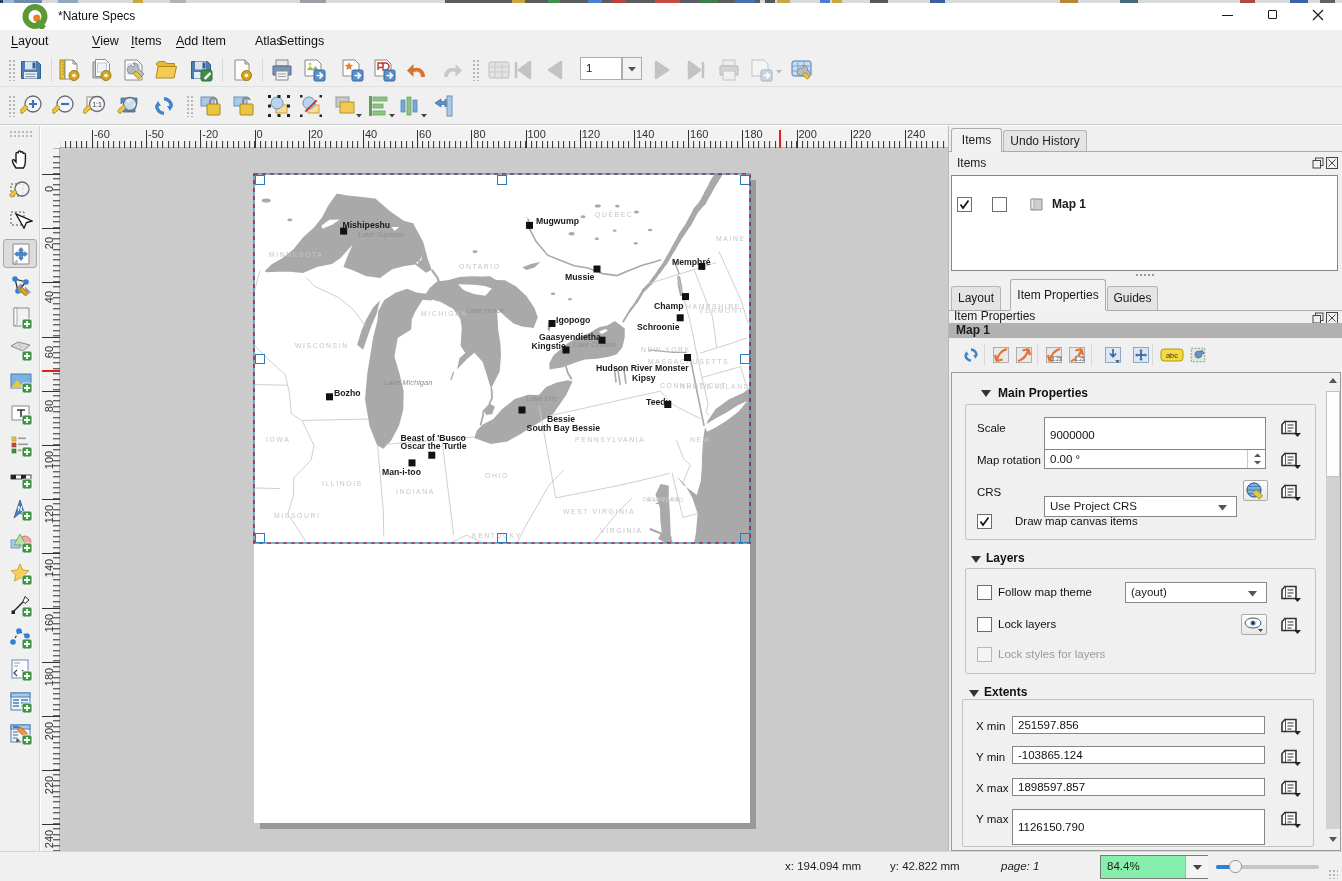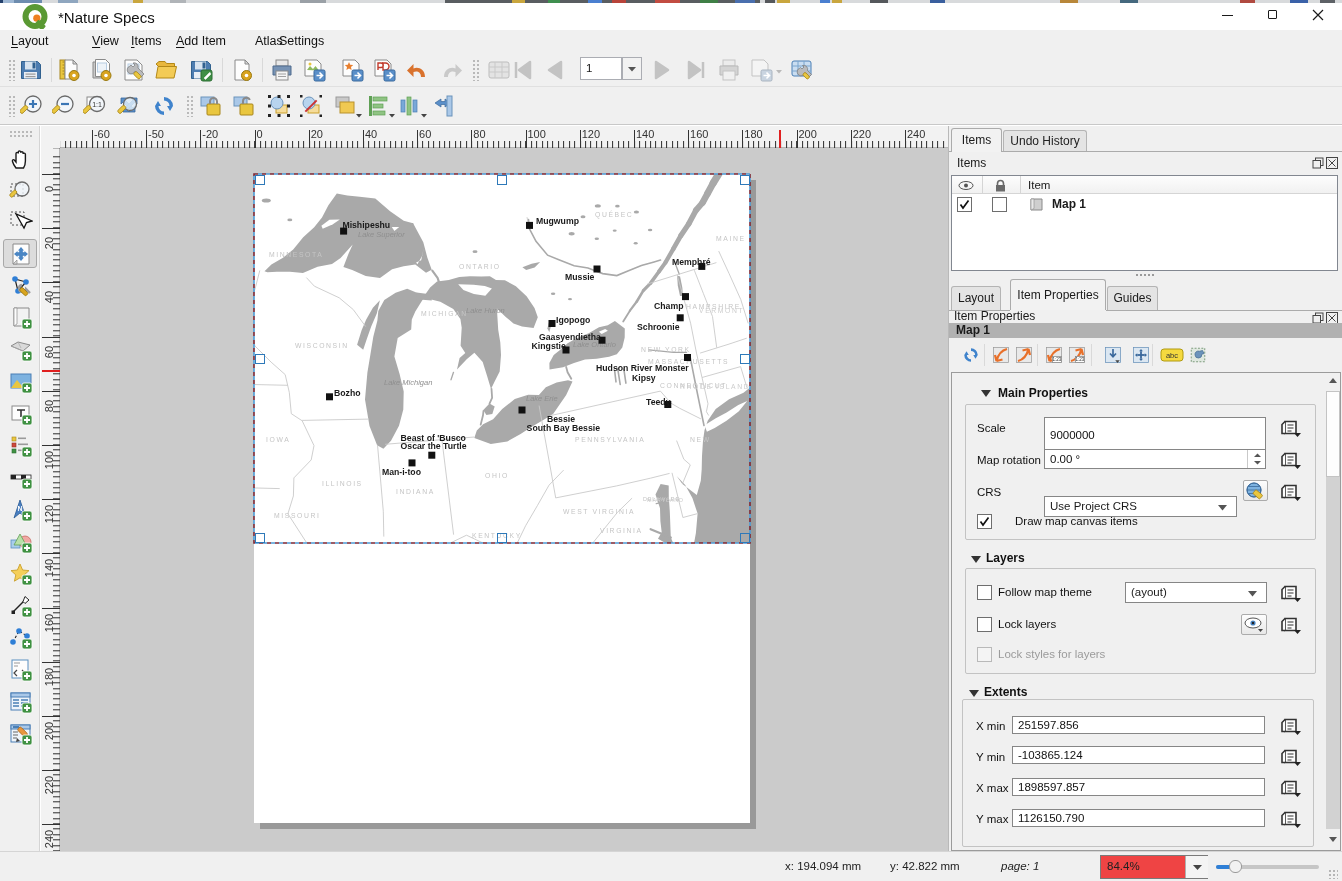--- a/index.html
+++ b/index.html
@@ -3,21 +3,21 @@
 <meta charset="utf-8">
 <style>
 * { margin:0; padding:0; box-sizing:border-box; }
 html,body { width:1342px; height:881px; overflow:hidden; }
 body { font-family:"Liberation Sans", sans-serif; font-size:12px; color:#1a1a1a; background:#fff; position:relative; }
 .abs { position:absolute; }
 
 #topstrip { left:0; top:0; width:1342px; height:3px; background:#d8dadc; }
 
 #titlebar { left:0; top:3px; width:1342px; height:27px; background:#ffffff; }
-#titletext { left:58px; top:9px; font-size:15px; color:#111; }
+#titletext { left:58px; top:9px; font-size:12px; color:#111; }
 
 #menubar { left:0; top:30px; width:1342px; height:22px; background:#f0f0f0; }
 .menuitem { position:absolute; top:4px; font-size:12.5px; color:#111; }
 .mn { text-decoration:underline; text-decoration-thickness:1px; text-underline-offset:2px; }
 
 #toolbar1 { left:0; top:52px; width:1342px; height:35px; background:#f0f0f0; border-bottom:1px solid #e0e0e0; }
 #toolbar2 { left:0; top:87px; width:1342px; height:38px; background:#f0f0f0; border-bottom:1px solid #c8c8c8; }
 .tbsep { position:absolute; top:6px; width:1px; height:24px; background:#d9d9d9; }
 .tbhandle { position:absolute; top:7px; width:8px; height:22px;
   background-image:radial-gradient(circle, #b9b9b9 1px, transparent 1.2px);
@@ -846,33 +846,20 @@
  <svg class="abs" style="left:363px;top:31px;" width="12" height="12">
       <rect x="3.5" y="1" width="7.5" height="7.5" fill="none" stroke="#444"></rect>
       <rect x="1" y="3.5" width="7.5" height="7.5" fill="#f0f0f0" stroke="#444"></rect>
     </svg>
  <svg class="abs" style="left:377px;top:31px;" width="12" height="12">
       <rect x="0.5" y="0.5" width="11" height="11" fill="none" stroke="#444"></rect>
       <path d="M2.5,2.5 L9.5,9.5 M9.5,2.5 L2.5,9.5" stroke="#444"></path>
     </svg>
 
  <div class="abs" style="left:2px;top:49px;width:387px;height:96px;background:#fff;border:1px solid #889;border-color:#828790;">
-   <div class="abs" style="left:0;top:0;width:385px;height:18px;background:linear-gradient(#fdfdfd,#f1f1f1);border-bottom:1px solid #d5d5d5;">
-     <svg class="abs" style="left:6px;top:4px;" width="16" height="11">
-          <ellipse cx="8" cy="5.5" rx="7" ry="4" fill="none" stroke="#555" stroke-width="1"></ellipse>
-          <circle cx="8" cy="5.5" r="2" fill="#555"></circle>
-        </svg>
-     <div class="abs" style="left:30px;top:0;width:1px;height:18px;background:#d5d5d5;"></div>
-     <svg class="abs" style="left:42px;top:3px;" width="13" height="13">
-          <rect x="2" y="6" width="9" height="6.5" fill="#6a6a6a"></rect>
-          <path d="M3.5,6 v-1.5 a3,3 0 0 1 6,0 V6" fill="none" stroke="#6a6a6a" stroke-width="1.6"></path>
-        </svg>
-     <div class="abs" style="left:68px;top:0;width:1px;height:18px;background:#d5d5d5;"></div>
-     <div class="abs" style="left:76px;top:3px;font-size:11.5px;">Item</div>
-   </div>
    <div class="abs" style="left:5px;top:21px;width:15px;height:15px;background:#fff;border:1px solid #6e6e6e;">
      <svg width="13" height="13">
           <path d="M2.5,6.5 L5,10 L10.5,2.5" fill="none" stroke="#111" stroke-width="1.7"></path>
         </svg>
    </div>
    <div class="abs" style="left:40px;top:21px;width:15px;height:15px;background:#fff;border:1px solid #6e6e6e;"></div>
    <svg class="abs" style="left:77px;top:21px;" width="15" height="15">
         <path d="M2,2 h11 v11 h-11 z" fill="#cfcfcf" stroke="#8a8a8a"></path>
         <path d="M2,2 h3 v9.5 l-3,1.5 z" fill="#e9e9e9" stroke="#8a8a8a" stroke-width="0.6"></path>
       </svg>
@@ -1026,21 +1013,21 @@
     </svg>
  <div class="seclbl" style="left:35px;top:559px;">Extents</div>
  <div class="gframe" style="left:13px;top:573px;width:352px;height:148px;"></div>
  <div class="lbl" style="left:27px;top:594px;">X min</div>
  <div class="input" style="left:63px;top:590px;width:253px;height:18px;">251597.856</div>
  <div class="lbl" style="left:27px;top:625px;">Y min</div>
  <div class="input" style="left:63px;top:620px;width:253px;height:18px;">-103865.124</div>
  <div class="lbl" style="left:27px;top:656px;">X max</div>
  <div class="input" style="left:63px;top:652px;width:253px;height:18px;">1898597.857</div>
  <div class="lbl" style="left:27px;top:687px;">Y max</div>
- <div class="input" style="left:63px;top:683px;width:253px;height:18px;">1126150.790</div>
+ <div class="input" style="left:63px;top:683px;width:253px;height:36px;">1126150.790</div>
 
  <div class="abs" style="left:377px;top:247px;width:14px;height:477px;background:#f0f0f0;">
    <svg class="abs" style="left:1px;top:3px;" width="12" height="10">
         <path d="M2,7 L6,2 L10,7 Z" fill="#555"></path>
       </svg>
    <div class="abs" style="left:0;top:18px;width:14px;height:86px;background:#fdfdfd;border:1px solid #c3c3c3;"></div>
    <div class="abs" style="left:0;top:104px;width:14px;height:352px;background:#d2d2d2;"></div>
    <svg class="abs" style="left:1px;top:461px;" width="12" height="10">
         <path d="M2,3 L6,8 L10,3 Z" fill="#555"></path>
       </svg>
@@ -1101,21 +1088,21 @@
           <path d="M8.5,7 h6 M8.5,10 h6 M8.5,13 h4" stroke="#333" stroke-width="1.2"></path>
           <path d="M15,15 h7 l-3.5,4 z" fill="#222"></path>
         </svg></div>
     </div>
 </div>
 
 <div id="statusbar" class="abs">
   <div class="abs" style="left:785px;top:8px;">x: 194.094 mm</div>
   <div class="abs" style="left:890px;top:8px;">y: 42.822 mm</div>
   <div class="abs" style="left:1001px;top:8px;font-style:italic;">page: 1</div>
-  <div class="abs" style="left:1100px;top:3px;width:108px;height:24px;background:#ef4444;border:1px solid #7a7a7a;">
+  <div class="abs" style="left:1100px;top:3px;width:108px;height:24px;background:#86efac;border:1px solid #7a7a7a;">
     <div class="abs" style="left:6px;top:4px;">84.4%</div>
     <div class="abs" style="left:84px;top:0;width:23px;height:22px;border-left:1px solid #b0b0b0;background:#f4f4f4;">
       <svg width="23" height="22">
           <path d="M7,9 L11.5,14 L16,9 Z" fill="#444"></path>
         </svg>
     </div>
   </div>
   <div class="abs" style="left:1216px;top:13px;width:103px;height:4px;background:#c6c6c6;border-radius:2px;"></div>
   <div class="abs" style="left:1216px;top:13px;width:18px;height:4px;background:#2f7fd6;border-radius:2px;"></div>
   <div class="abs" style="left:1229px;top:8px;width:13px;height:13px;background:#f2f2f2;border:1px solid #9a9a9a;border-radius:6px;"></div>

